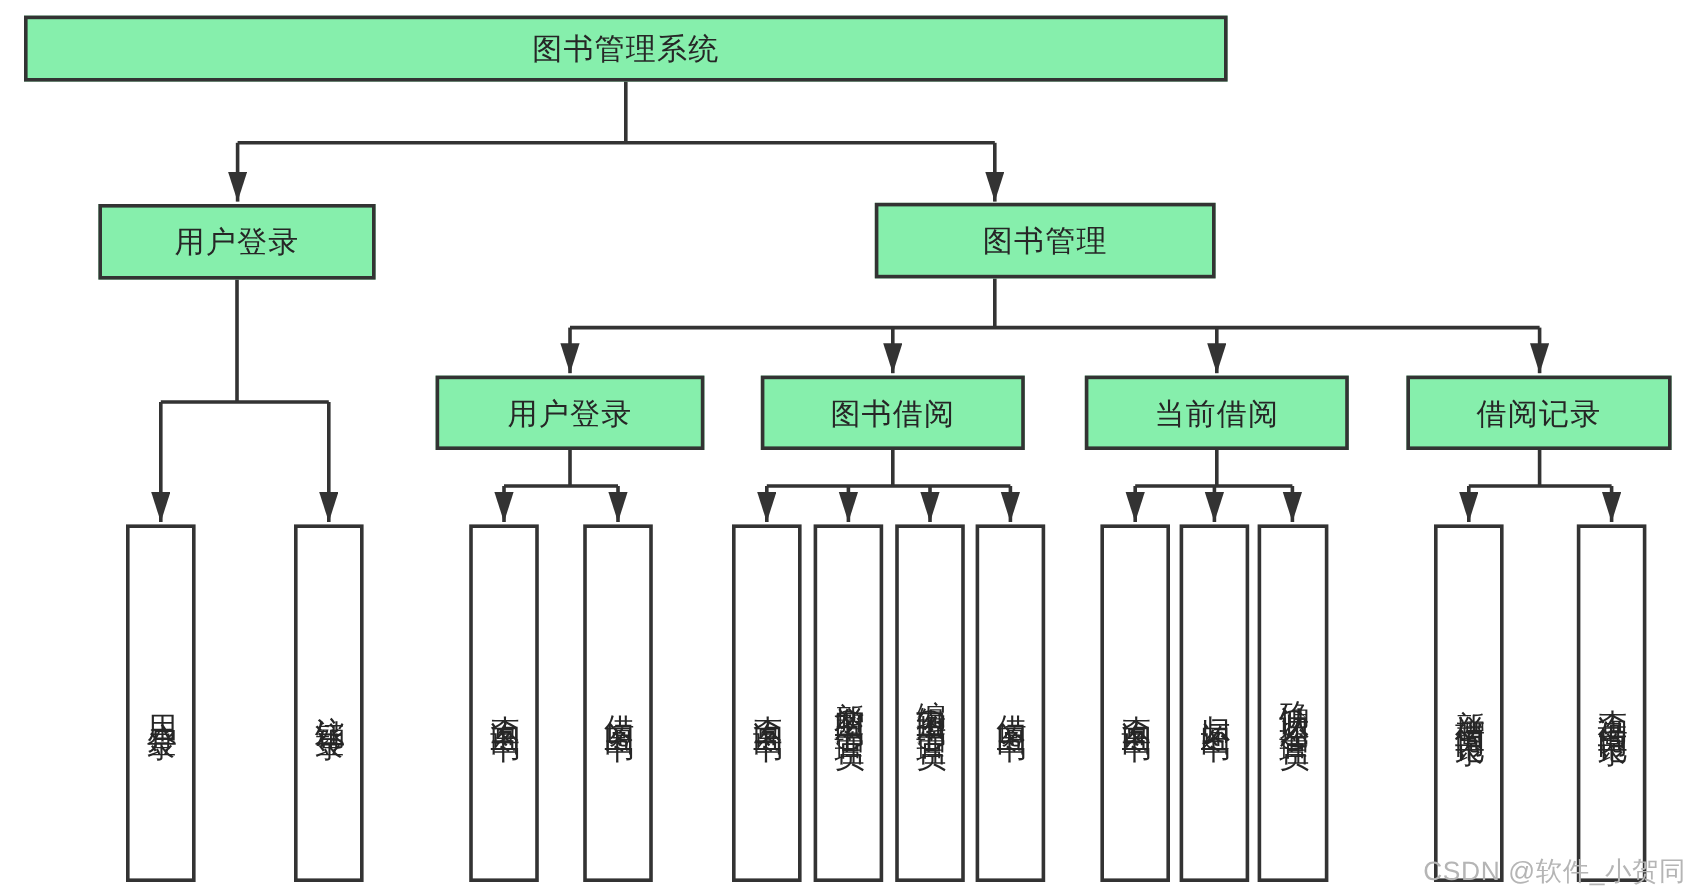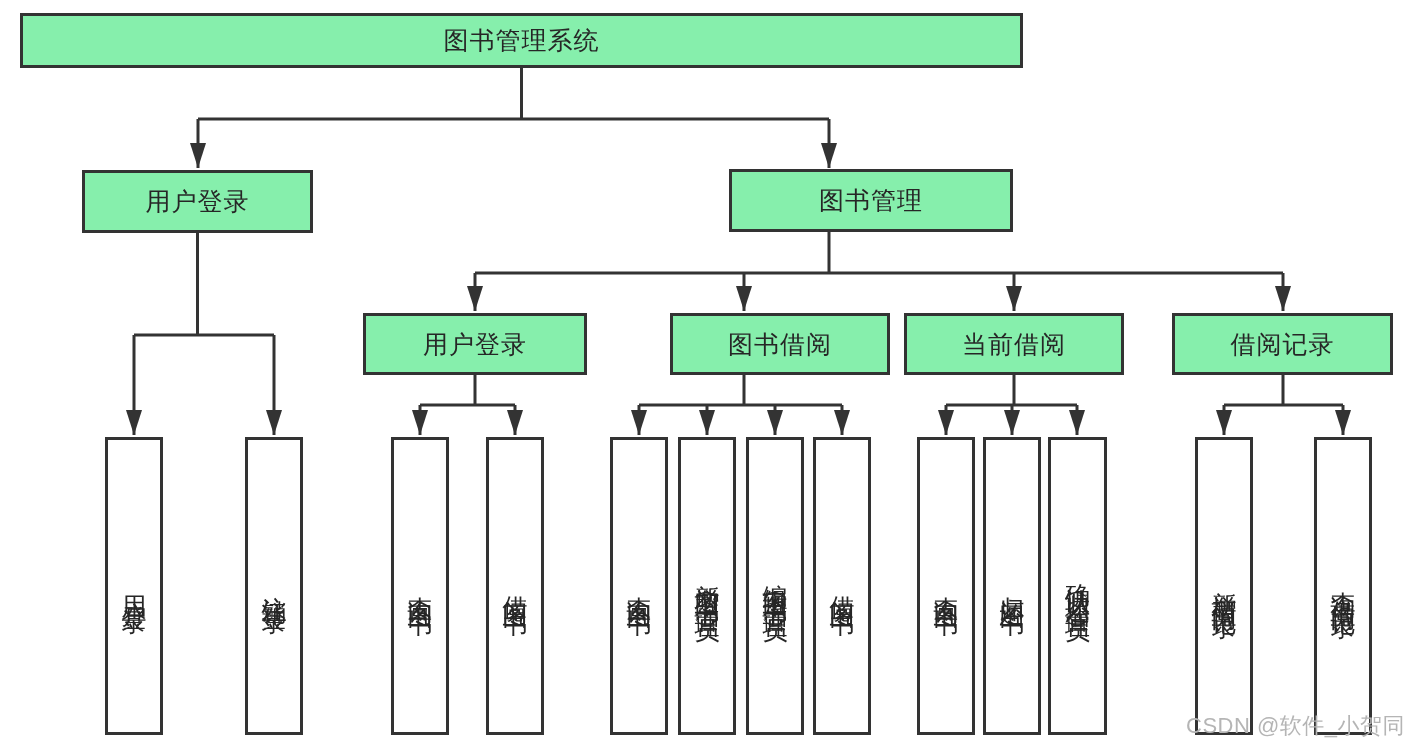--- a/index.html
+++ b/index.html
@@ -85,21 +85,21 @@
   <div class="node" style="left:82px;top:170px;width:231px;height:63px;">
     <span>用户登录</span>
   </div>
   <div class="node" style="left:729px;top:169px;width:284px;height:63px;">
     <span>图书管理</span>
   </div>
 
   <div class="node" style="left:363px;top:313px;width:224px;height:62px;">
     <span>用户登录</span>
   </div>
-  <div class="node" style="left:634px;top:313px;width:220px;height:62px;margin-left:36px;">
+  <div class="node" style="left:634px;top:313px;width:220px;height:62px;">
     <span>图书借阅</span>
   </div>
   <div class="node" style="left:1172px;top:313px;width:221px;height:62px;">
     <span>借阅记录</span>
   </div>
   <div class="node" style="left:904px;top:313px;width:220px;height:62px;">
     <span>当前借阅</span>
   </div>
 
   <div class="leaf" style="left:105px;">

